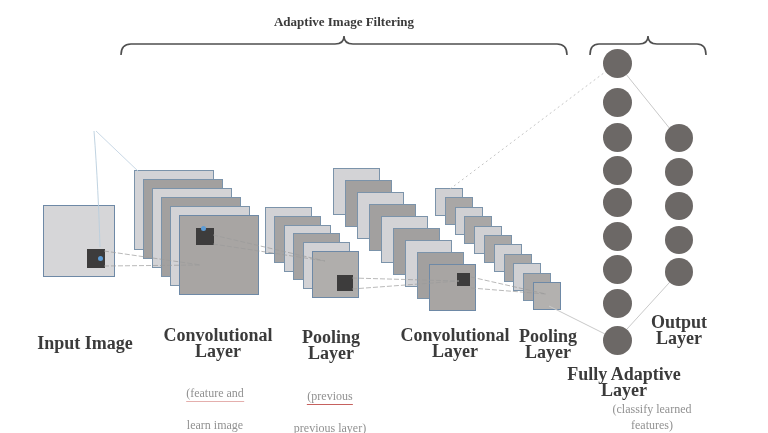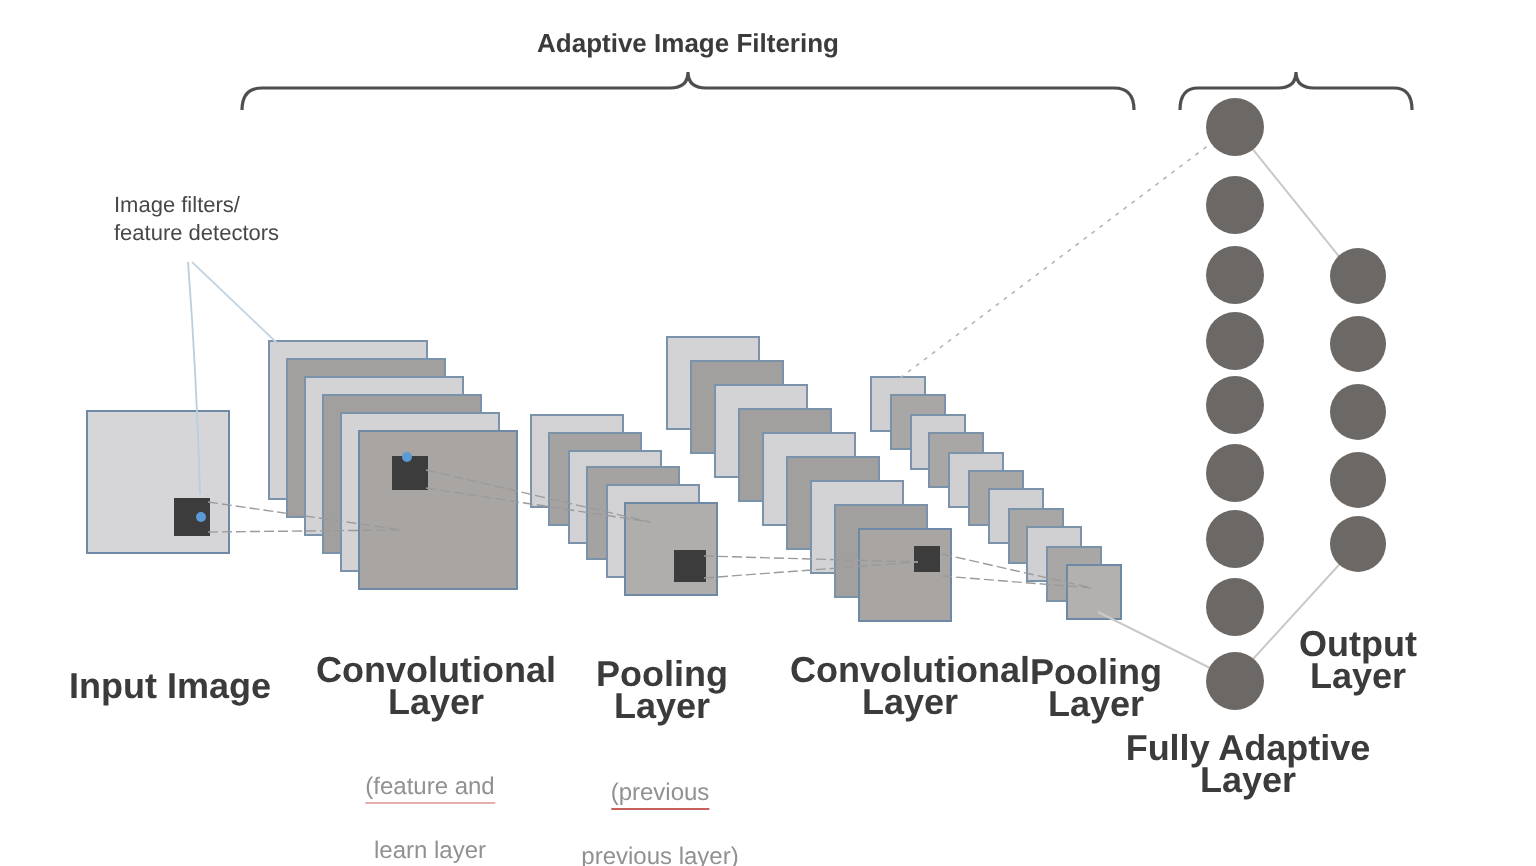--- a/index.html
+++ b/index.html
@@ -1,18 +1,18 @@
 <!DOCTYPE html>
 <html><head>
 <meta charset="utf-8">
 <style>
   html,body{margin:0;padding:0;background:#ffffff;}
   #canvas{
     position:relative;width:768px;height:433px;background:#ffffff;overflow:hidden;
-    font-family:Liberation Sans, sans-serif;
+    font-family:Liberation Serif, serif;
   }
   #stacks,#neurons{position:absolute;left:0;top:0;width:100%;height:100%;}
   #stacks{z-index:1;}
   #overlay{position:absolute;left:0;top:0;z-index:2;}
   #neurons{z-index:3;}
   .labels{position:absolute;left:0;top:0;width:100%;height:100%;z-index:4;pointer-events:none;}
   .fmap{position:absolute;border:1px solid #7b93aa;box-sizing:border-box;}
   .fmap.front{border:1.5px solid #6e89a6;}
   .kernel{position:absolute;background:#3d3c3c;}
   .dot{position:absolute;width:5px;height:5px;border-radius:50%;background:#5b9bd5;}
@@ -122,45 +122,44 @@
       <div class="neuron" style="left: 665px; top: 124px; width: 28px; height: 28px; background: rgb(108, 104, 102);"></div>
       <div class="neuron" style="left: 665px; top: 158px; width: 28px; height: 28px; background: rgb(108, 104, 102);"></div>
       <div class="neuron" style="left: 665px; top: 192px; width: 28px; height: 28px; background: rgb(108, 104, 102);"></div>
       <div class="neuron" style="left: 665px; top: 226px; width: 28px; height: 28px; background: rgb(108, 104, 102);"></div>
       <div class="neuron" style="left: 665px; top: 258px; width: 28px; height: 28px; background: rgb(108, 104, 102);"></div>
     </div>
 
   <div class="labels">
     <div class="lbl title" style="left:344px;top:14px;">Adaptive Image Filtering</div>
 
-    <div class="note-left" style="left:57px;top:96px;">Image filters/
-feature detectors</div>
 
     <div class="lbl" style="left:85px;top:335px;">Input Image</div>
 
     <div class="lbl" style="left:218px;top:327px;">Convolutional
 Layer</div>
     <div class="lbl note" style="left:215px;top:370px;">
       <div><span class="nline u-soft">(feature and</span></div>
-      <div><span class="nline u-soft">learn layer</span></div>
+      <div><span class="nline u-soft">learn image</span></div>
       
     </div>
 
     <div class="lbl" style="left:331px;top:329px;">Pooling
 Layer</div>
     <div class="lbl note" style="left:330px;top:373px;">
       <div><span class="nline u-red">(previous</span></div>
       <div><span class="nline u-red">previous layer)</span></div>
     </div>
 
     <div class="lbl" style="left:455px;top:327px;">Convolutional
 Layer</div>
 
     <div class="lbl" style="left:548px;top:328px;">Pooling
 Layer</div>
 
     <div class="lbl" style="left:624px;top:366px;">Fully Adaptive
 Layer</div>
+    <div class="lbl note" style="left:652px;top:402px;">(classify learned features)</div>
 
     <div class="lbl" style="left:679px;top:314px;">Output
 Layer</div>
   </div>
 </div>
 
 </body></html>

